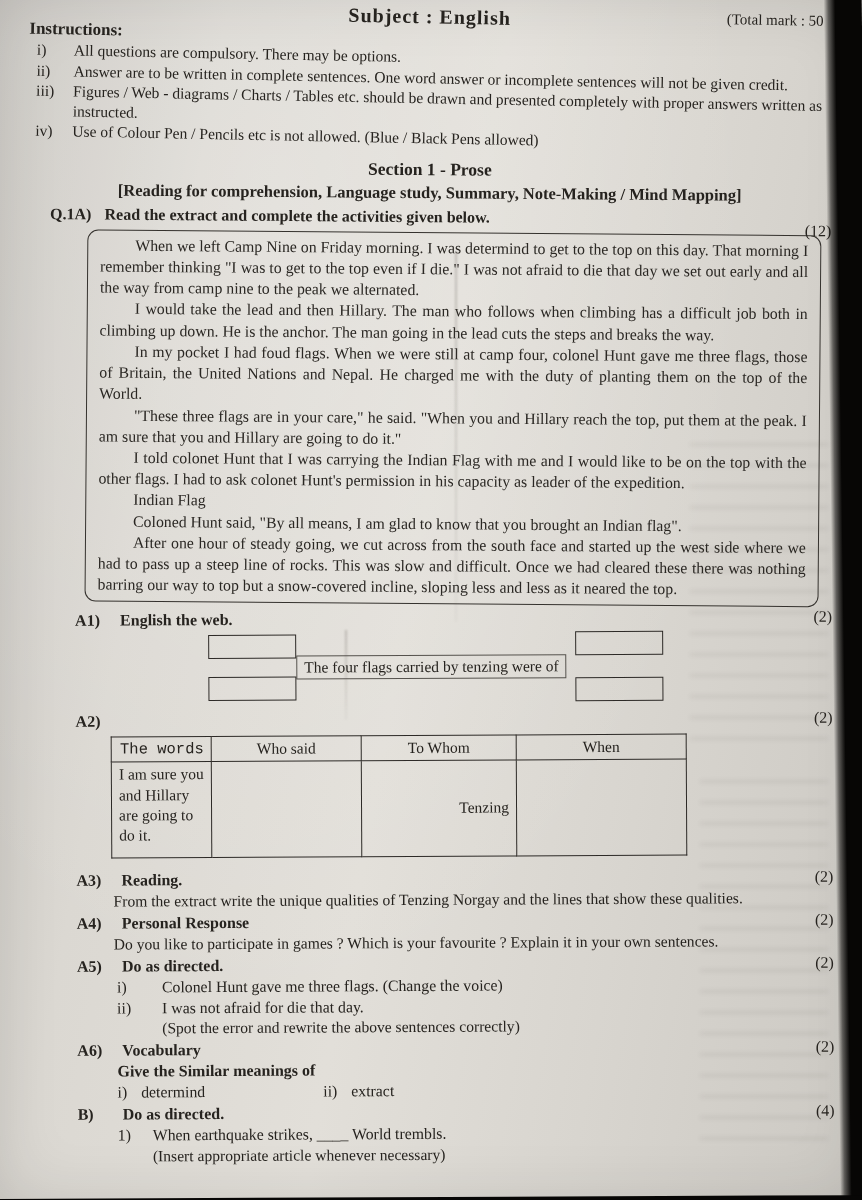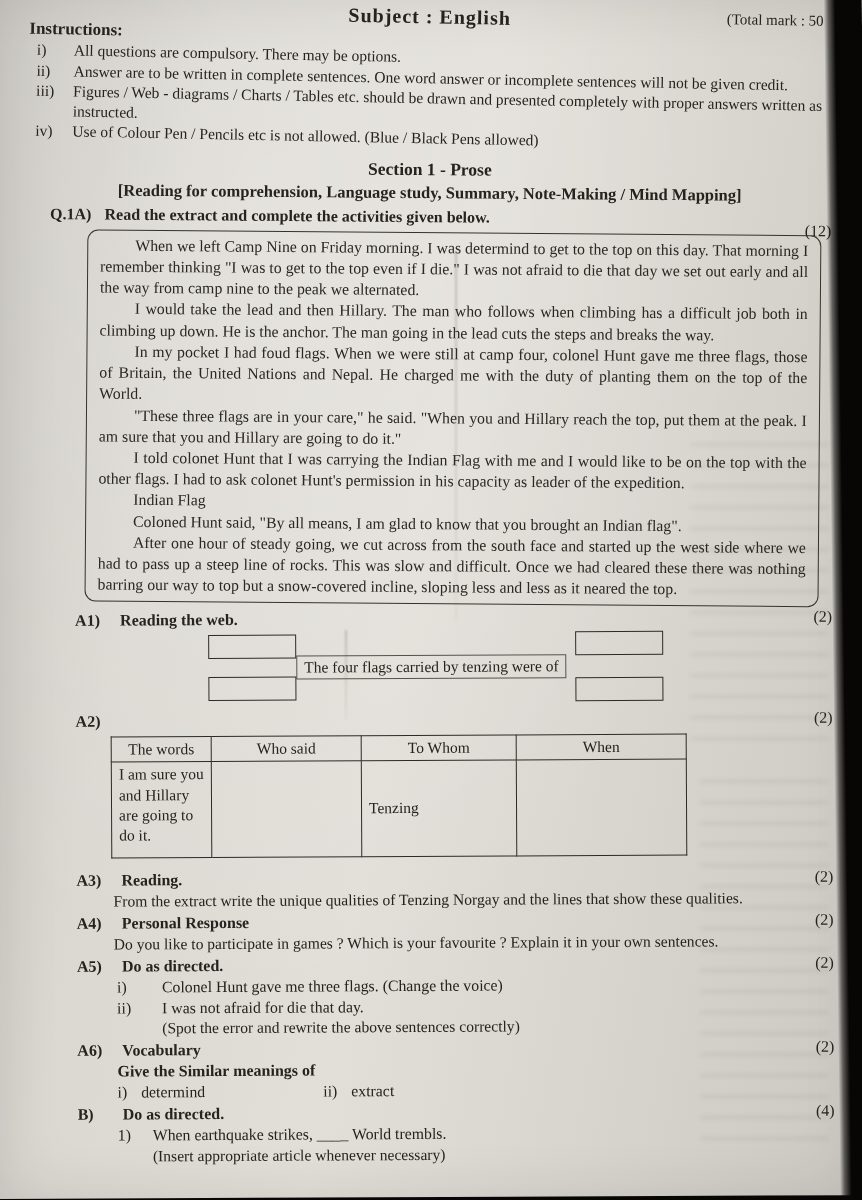--- a/index.html
+++ b/index.html
@@ -84,25 +84,25 @@
   }
 
   table.a2-table {
     border-collapse: collapse; margin: 4px 0 0 82px;
     font-size: 15.5px;
   }
   table.a2-table th, table.a2-table td {
     border: 1.5px solid #2d2a27; padding: 2px 7px; font-weight: normal;
   }
   table.a2-table th { text-align: center; height: 24px; }
-  table.a2-table th.first { text-align: center; }
+  table.a2-table th.first { text-align: right; font-family: Liberation Mono, monospace; }
   table.a2-table td { vertical-align: top; }
   table.a2-table td.words { width: 100px; height: 96px; }
   table.a2-table td.who { width: 150px; }
-  table.a2-table td.towhom { width: 155px; text-align: left; vertical-align: middle; }
+  table.a2-table td.towhom { width: 155px; text-align: right; vertical-align: middle; }
   table.a2-table td.when { width: 170px; }
 
   .sub-items { margin-left: 87px; display: grid; grid-template-columns: 45px 1fr; line-height: 1.3; font-size: 15.8px; }
   .note-line { margin-left: 132px; font-size: 15.6px; line-height: 1.3; }
   .a6-sub { margin-left: 87px; font-weight: bold; line-height: 1.3; }
   .a6-items { margin-left: 87px; line-height: 1.3; font-size: 15.8px; }
   .a6-items .gap { display: inline-block; width: 118px; }
   .a6-items .num { margin-right: 14px; }
   .b-item { margin-left: 87px; display: grid; grid-template-columns: 35px 1fr; line-height: 1.3; font-size: 15.8px; }
   .b-note { margin-left: 122px; font-size: 15.6px; line-height: 1.3; }
@@ -196,21 +196,21 @@
         <p>Indian Flag</p>
         <p>Coloned Hunt said, "By all means, I am glad to know that you brought an Indian flag".</p>
         <p>After one hour of steady going, we cut across from the south face and started up the west side where we had to pass up a steep line of rocks. This was slow and difficult. Once we had cleared these there was nothing barring our way to top but a snow-covered incline, sloping less and less as it neared the top.</p>
       </div>
     </div>
 
     <div class="warp-c">
 
       <div class="q-row mt10">
         <span class="q-label">A1)</span>
-        <span class="q-title">Reading the web.</span>
+        <span class="q-title">English the web.</span>
         <span class="marks">(2)</span>
       </div>
       <div class="web">
         <div class="web-box tl"></div>
         <div class="web-box tr"></div>
         <div class="web-center">The four flags carried by tenzing were of</div>
         <div class="web-box bl"></div>
         <div class="web-box br"></div>
       </div>
 

